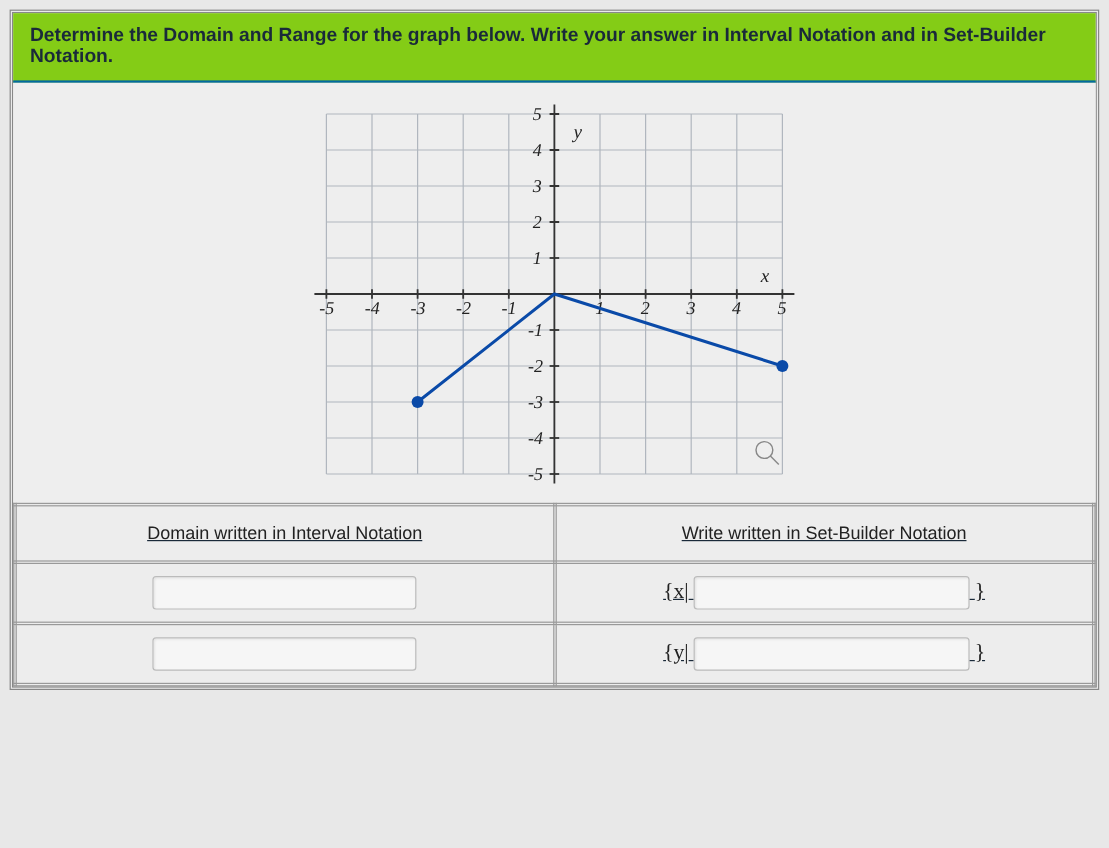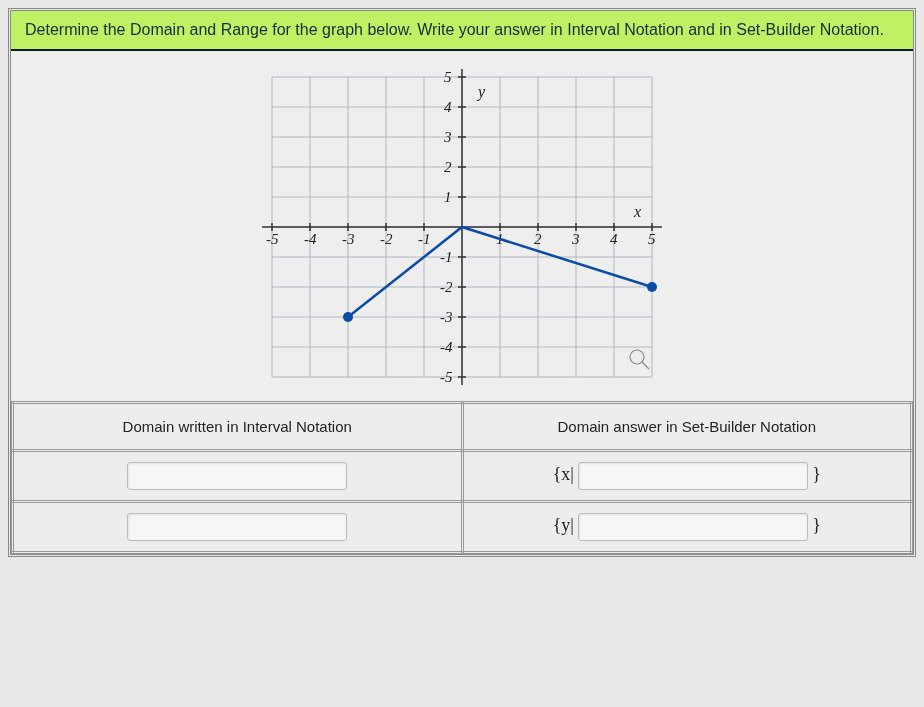--- a/index.html
+++ b/index.html
@@ -9,24 +9,24 @@
       padding: 8px;
       width: 924px;
       color: #1a2a3a;
     }
     .outer {
       border: 3px double #888;
       background: #eaeaea;
     }
     .header {
       padding: 10px 14px;
-      font-weight: normal;
+      font-weight: bold;
       font-size: 16px;
-      border-bottom: 2px solid #0f172a;
-      background: #bef264;
+      border-bottom: 2px solid #0369a1;
+      background: #84cc16;
     }
     .graph-area {
       display: flex;
       justify-content: center;
       padding: 6px 0 4px 0;
       background: #eee;
     }
     .graph-wrap {
       position: relative;
       width: 460px;
@@ -36,20 +36,21 @@
     .grid-line { stroke: #b0b6be; stroke-width: 1; }
     .axis-line { stroke: #333; stroke-width: 1.5; }
     .axis-label { font-family: 'Times New Roman', serif; font-style: italic; font-size: 16px; fill: #222; }
     .tick-label { font-family: 'Times New Roman', serif; font-style: italic; font-size: 15px; fill: #222; }
     .data-line { stroke: #0a4aa8; stroke-width: 2.5; fill: none; }
     .data-point { fill: #0a4aa8; }
     .magnifier { stroke: #888; stroke-width: 1.2; fill: none; }
     .answer-table {
       width: 100%;
       border-collapse: collapse;
+      text-decoration: underline;
     }
     .answer-table td {
       border: 3px double #999;
       padding: 10px 14px;
       background: #ededed;
       font-size: 15px;
       color: #222;
       vertical-align: middle;
       height: 48px;
     }
@@ -169,21 +170,21 @@
           <line x1="5" y1="5" x2="12" y2="12"></line>
         </g>
       </svg>
     </div>
   </div>
 
   <table class="answer-table">
     <tbody>
         <tr>
       <td class="label-cell col-left">Domain written in Interval Notation</td>
-      <td class="label-cell">Domain answer in Set-Builder Notation</td>
+      <td class="label-cell">Write written in Set-Builder Notation</td>
     </tr>
     <tr>
       <td class="input-cell col-left">
         <input class="ans-input" style="width: 220px;" value="">
       </td>
       <td class="input-cell">
         <span class="brace">{x|</span>
         <input class="ans-input" style="width: 230px;" value="">
         <span class="brace">}</span>
       </td>

